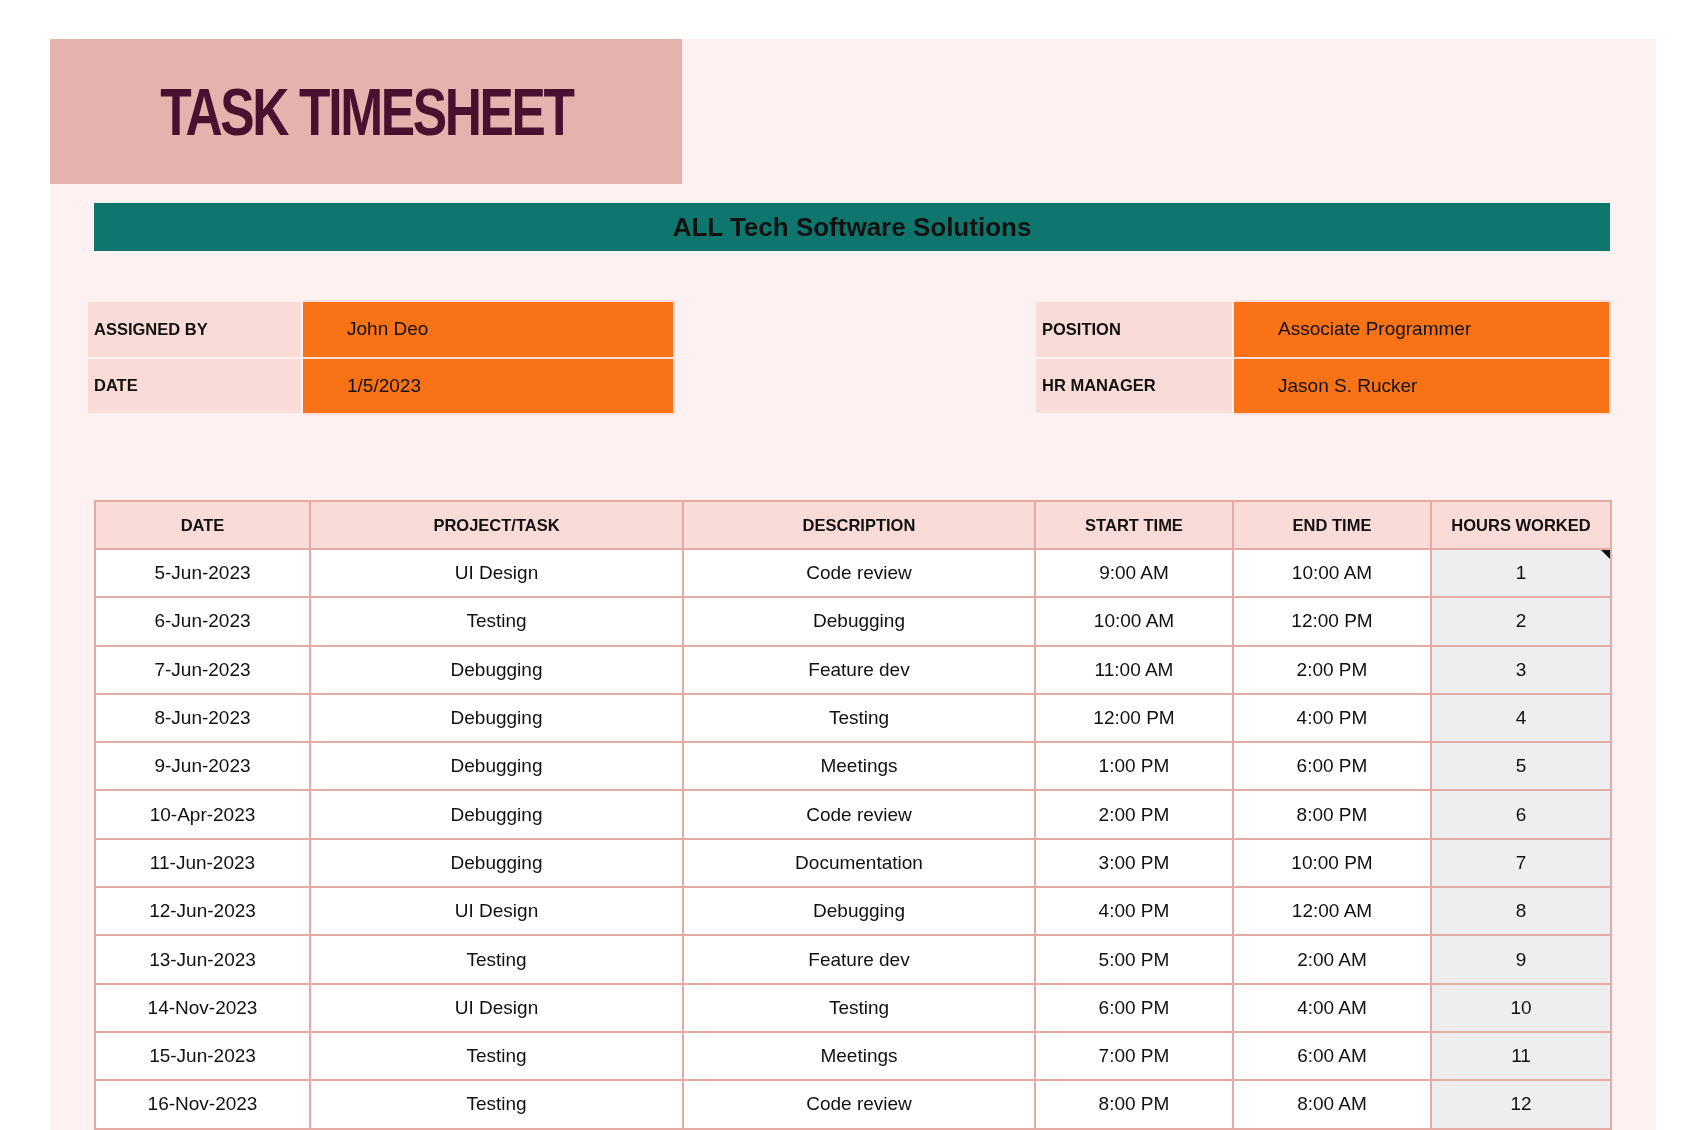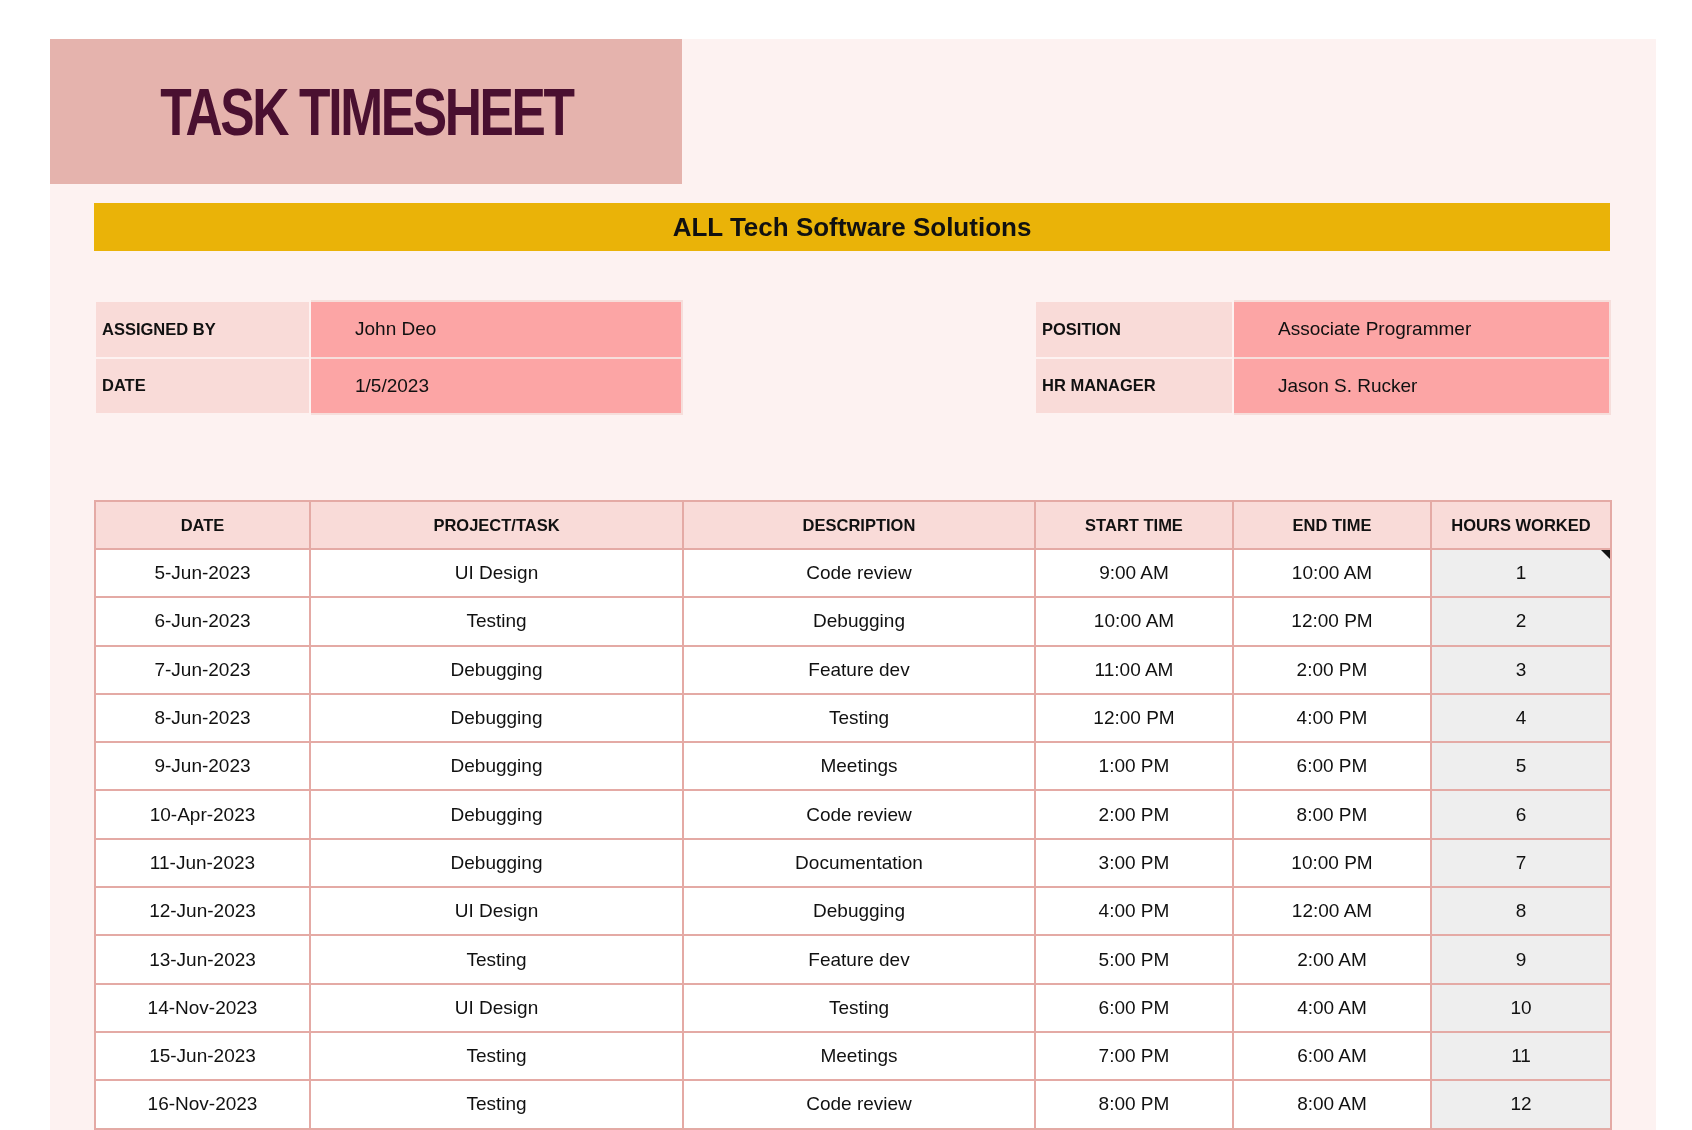--- a/index.html
+++ b/index.html
@@ -3,27 +3,27 @@
 <meta charset="utf-8">
 <style>
   * { box-sizing: border-box; margin: 0; padding: 0; }
   html, body { width: 1692px; height: 1130px; overflow: hidden; background: #ffffff; }
   body { font-family: "Liberation Sans", "DejaVu Sans", sans-serif; color: #111; position: relative; }
   .panel { position: absolute; left: 50px; top: 39px; width: 1606px; height: 1100px; background: #fdf2f1; }
   .title-band { position: absolute; left: 50px; top: 39px; width: 632px; height: 145px; background: #e5b3ad;
     display: flex; align-items: center; justify-content: center; }
   .title-text { font-family: "Liberation Sans", sans-serif; font-weight: 900; font-size: 66px; color: #4a1030;
     letter-spacing: -3px; transform: scaleX(0.78); transform-origin: center; white-space: nowrap; font-stretch: condensed; }
-  .company-bar { position: absolute; left: 94px; top: 203px; width: 1516px; height: 48px; background: #eab308;
+  .company-bar { position: absolute; left: 94px; top: 203px; width: 1516px; height: 48px; background: #0f766e;
     display: flex; align-items: center; justify-content: center; font-weight: 700; font-size: 26px; }
   .info { position: absolute; top: 300px; border-collapse: collapse; }
   .info td { height: 56.5px; border: 2px solid #f6dedb; font-size: 19px; padding: 0 6px; vertical-align: middle; }
   .info td.lbl { background: #f9dbd8; font-weight: 700; font-size: 16.5px; border-color: #fdf2f1; }
-  .info td.val { background: #fca5a5; padding-left: 44px; }
-  .info.left { left: 94px; width: 589px; }
+  .info td.val { background: #f97316; padding-left: 44px; }
+  .info.left { left: 86px; width: 589px; }
   .info.left td.lbl { width: 215px; }
   .info.right { left: 1034px; width: 577px; }
   .info.right td.lbl { width: 198px; margin-left: 48px; }
   .main { position: absolute; left: 94px; top: 500px; width: 1516px; border-collapse: collapse; table-layout: fixed; }
   .main th, .main td { border: 2px solid #e4aaa5; text-align: center; vertical-align: middle; }
   .main th { height: 48px; background: #f9dbd8; font-size: 16.5px; font-weight: 700; }
   .main td { height: 48.3px; background: #ffffff; font-size: 19px; }
   .main td.hours { background: #eeeeee; position: relative; }
   .corner { position: absolute; right: 0; top: 0; width: 0; height: 0; border-top: 9px solid #111; border-left: 9px solid transparent; }
 </style>

